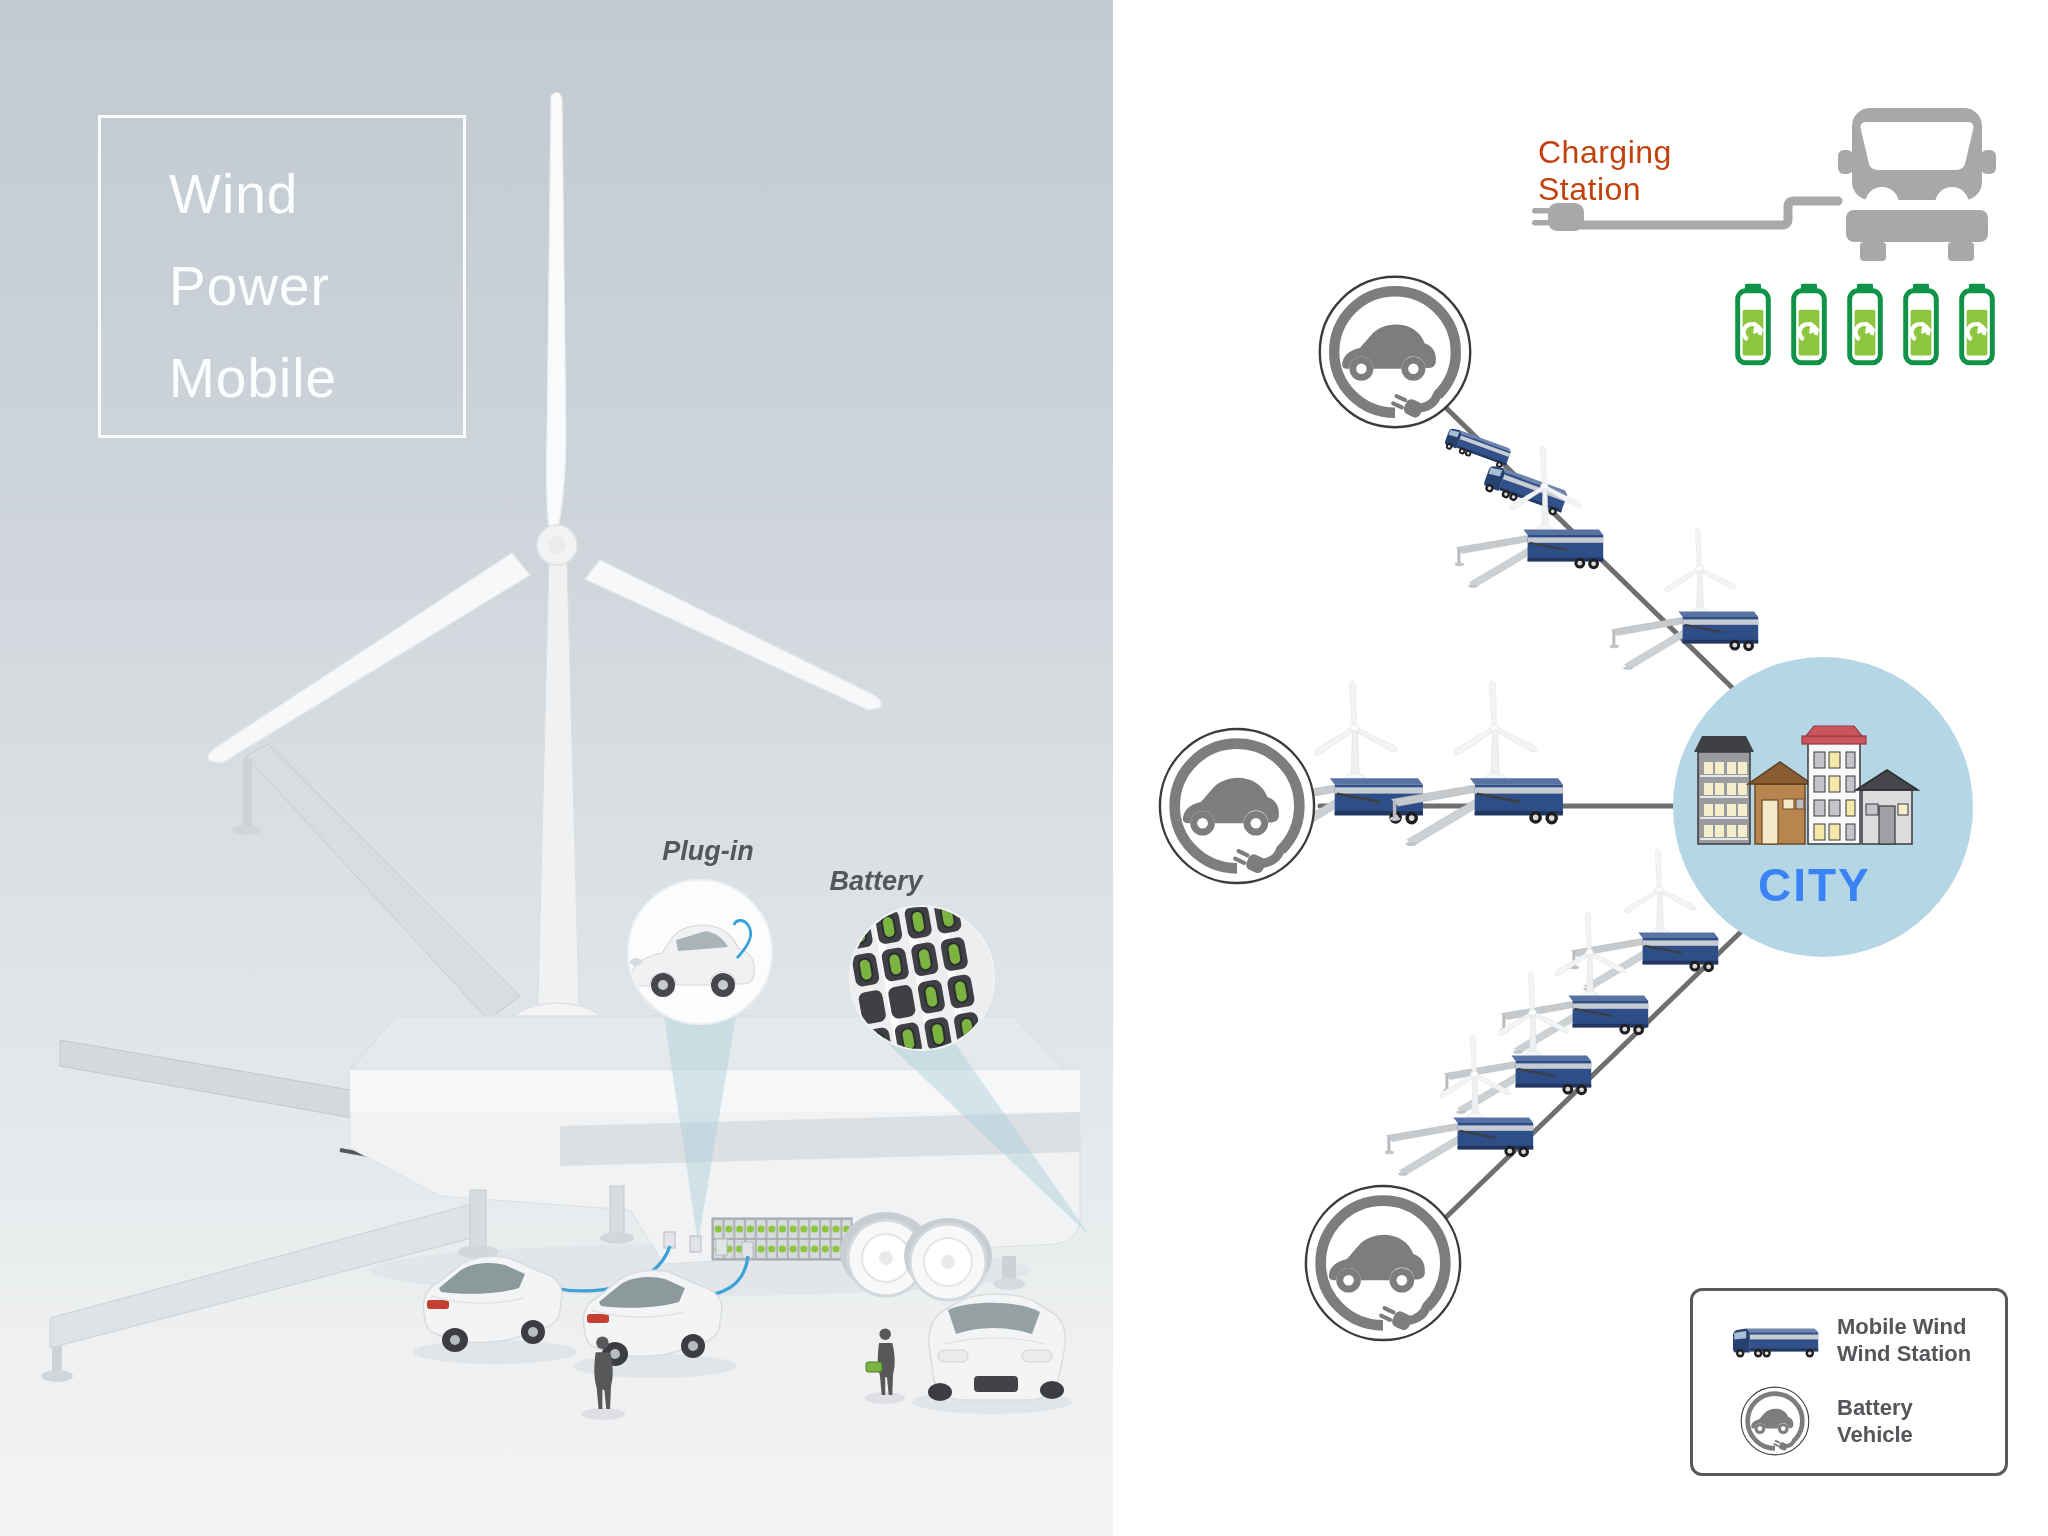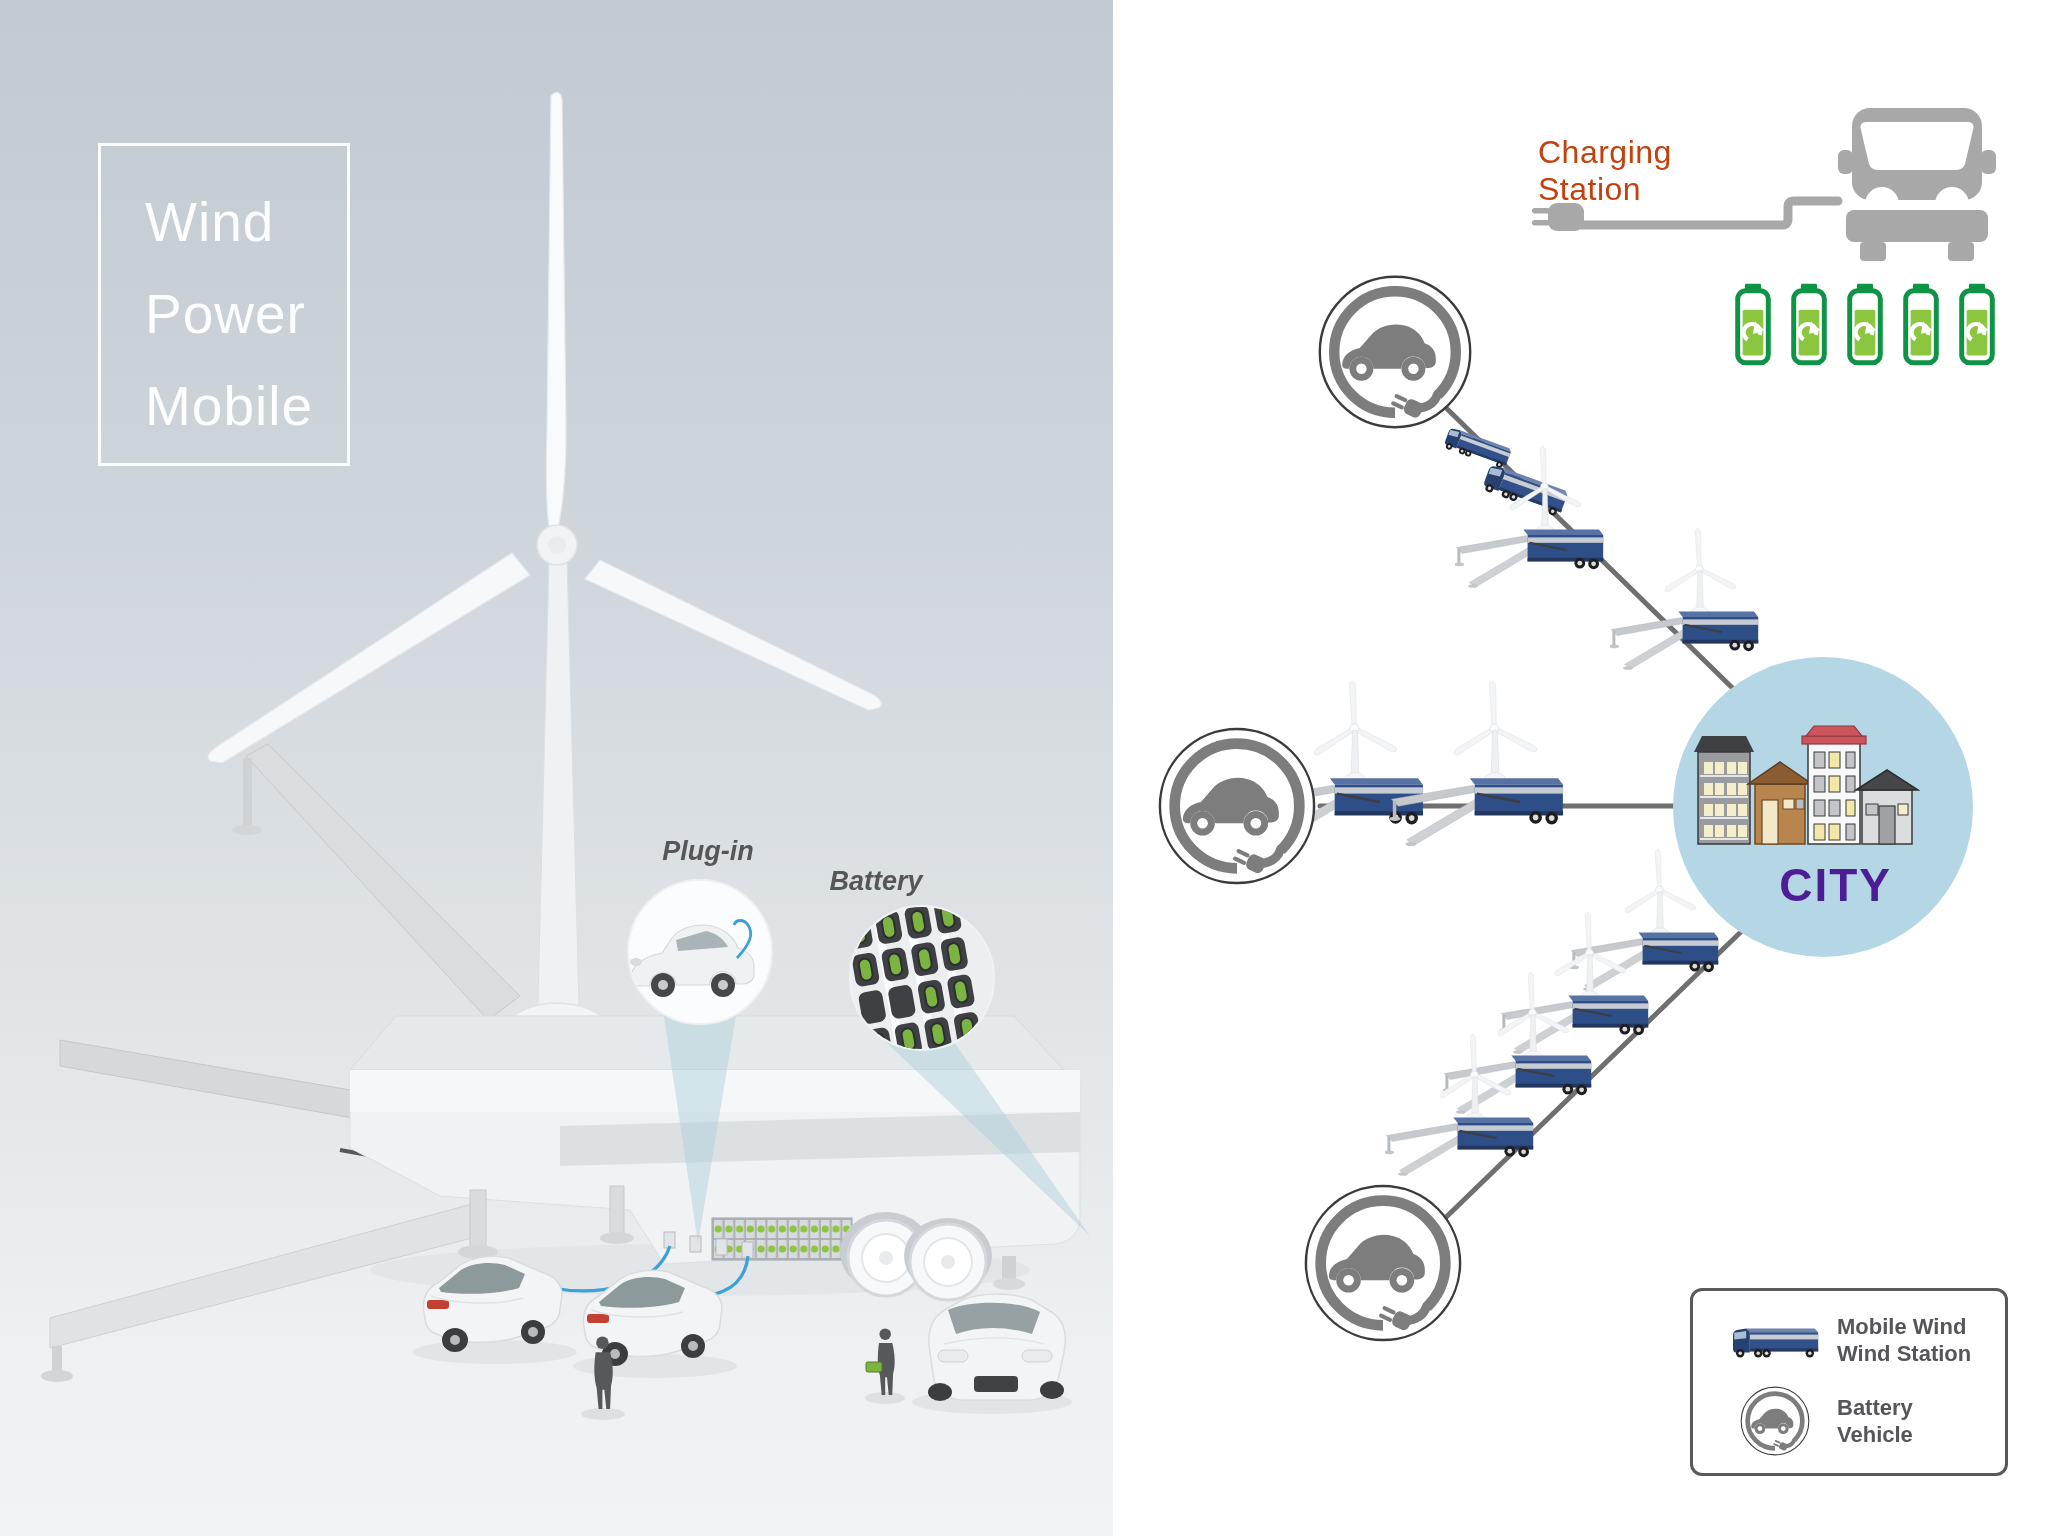--- a/index.html
+++ b/index.html
@@ -3,32 +3,32 @@
 <meta charset="utf-8">
 <style>
   * { margin:0; padding:0; box-sizing:border-box; }
   html,body { width:2048px; height:1536px; }
   body { font-family:"Liberation Sans", sans-serif; overflow:hidden; }
   .stage { position:relative; width:2048px; height:1536px; background:#fff; }
   .bg-left { position:absolute; left:0; top:0; width:1113px; height:1536px;
     background:linear-gradient(180deg,#c2cad2 0%,#cdd4da 32%,#dfe3e6 62%,#eef0f1 88%,#f2f3f4 100%); }
   .bg-right { position:absolute; left:1113px; top:0; width:935px; height:1536px; background:#ffffff; }
   svg.scene { position:absolute; left:0; top:0; }
-  .title-box { position:absolute; left:98px; top:115px; width:252px; height:323px;
-    border:3px solid #fbfcfd; padding:30px 0 0 44px;margin-top:28px; }
+  .title-box { position:absolute; left:98px; top:115px; width:368px; height:323px;
+    border:3px solid #fbfcfd; padding:30px 0 0 68px; }
   .title-line { color:#fcfdfe; font-size:55px; line-height:92px; font-weight:400; letter-spacing:1px; }
   .callout-label { position:absolute; width:160px; text-align:center; font-size:27px; font-weight:bold; color:#55565a;font-style:italic; }
   .lbl-plugin { left:628px; top:836px; }
   .lbl-battery { left:796px; top:866px; }
   .charging-label { position:absolute; left:1538px; top:134px; width:244px; text-align:left;
     font-size:32px; color:#c2410c; letter-spacing:0.5px; }
   .battery-row { position:absolute; left:1735px; top:283px; display:flex; gap:20px; }
   .battery-row svg { display:block; }
-  .city-label { position:absolute; left:1758px; top:858px; width:134px; text-align:right;
-    font-size:46px; font-weight:bold; color:#4c1d95; letter-spacing:2px; }
+  .city-label { position:absolute; left:1758px; top:858px; width:134px; text-align:left;
+    font-size:46px; font-weight:bold; color:#3b82f6; letter-spacing:2px; }
   .legend-box { position:absolute; left:1690px; top:1288px; width:318px; height:188px;
     background:#fff; border:3px solid #58595b; border-radius:12px; padding:22px 18px 14px 30px; }
   .legend-row { display:flex; align-items:center; margin-bottom:18px; }
   .legend-icon { width:104px; flex:0 0 104px; display:flex; justify-content:center; align-items:center; }
   .legend-text { font-size:22px; font-weight:bold; color:#55565a; line-height:27px; padding-left:10px; }
 </style>
 </head>
 <body>
 
 <div class="stage">

